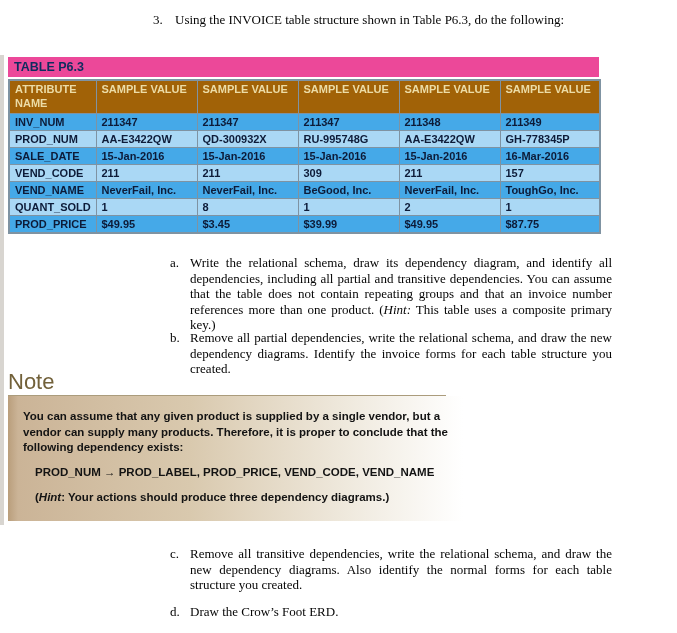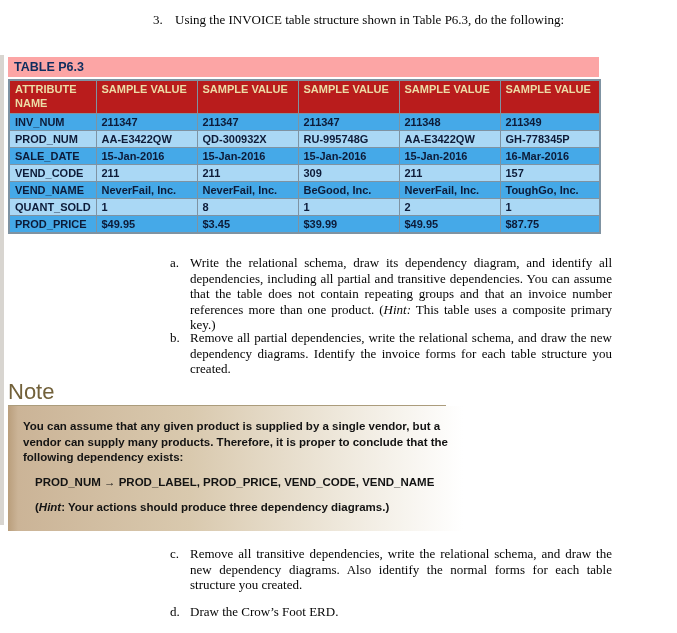--- a/index.html
+++ b/index.html
@@ -18,60 +18,60 @@
   }
   
   #instruction{
     position:absolute;top:12px;left:153px;width:480px;
     font-size:13px;line-height:16px;display:flex;
   }
   #instruction .num{width:22px;flex:0 0 22px;}
   
   #table-section{position:absolute;top:57px;left:8px;width:591px;}
   #table-title{
-    background:#fca5a5;color:#0d2d5e;
+    background:#ec4899;color:#0d2d5e;
     font-family:"Liberation Sans", sans-serif;
     font-weight:bold;font-size:12.5px;
     padding:3px 0 3px 6px;height:14px;line-height:14px;
   }
   #invoice-table{
     margin-top:2px;border-collapse:collapse;table-layout:fixed;
     width:591px;
     font-family:"Liberation Sans", sans-serif;
     font-size:11px;color:#0d1b38;
     border:2px solid #7f93a2;
   }
   #invoice-table th,#invoice-table td{
     border:1px solid #7f93a2;
     padding:2px 5px;vertical-align:top;text-align:left;
     overflow:hidden;white-space:nowrap;
   }
   #invoice-table thead th{
-    background:#b91c1c;color:#ecdca6;
+    background:#a16207;color:#ecdca6;
     font-weight:bold;line-height:1.25;
     white-space:normal;height:28px;
   }
   #invoice-table tbody th{font-weight:bold;}
   #invoice-table tbody td{font-weight:600;}
   #invoice-table tbody tr:nth-child(odd){background:#45a9e8;}
   #invoice-table tbody tr:nth-child(even){background:#aad8f5;}
   
   .item{
     position:absolute;left:170px;width:442px;
     font-size:13px;line-height:15.6px;display:flex;
   }
   .item .label{width:20px;flex:0 0 20px;}
   .item .text{flex:1;text-align:justify;}
   #item-a{top:255px;}
   #item-b{top:330px;}
   #item-c{top:546px;}
   #item-d{top:604px;}
   .it{font-style:italic;}
   
-  #note{position:absolute;top:379px;left:8px;width:662px;}
+  #note{position:absolute;top:369px;left:8px;width:662px;}
   #note-heading{
     font-family:"Liberation Sans", sans-serif;
     font-size:22px;font-weight:400;color:#72613a;
     height:26px;line-height:26px;
     border-bottom:1.5px solid #ab9c7c;
     width:438px;
   }
   #note-box{
     width:650px;box-sizing:border-box;
     background:linear-gradient(to right,#b99e7c 0px,#cbb497 10px,#d9c9ae 28%,#efe9dd 52%,#ffffff 70%);

